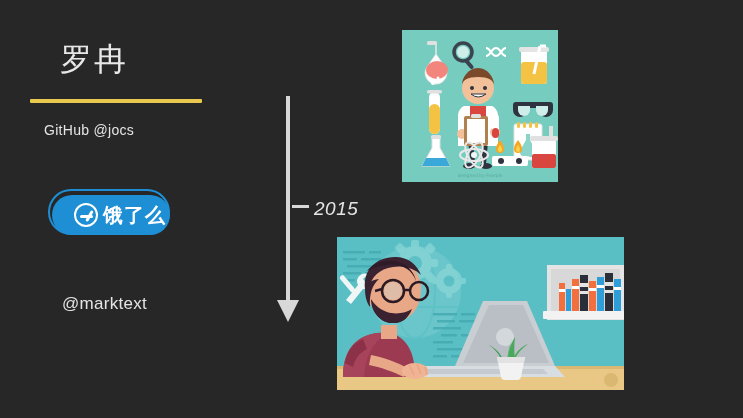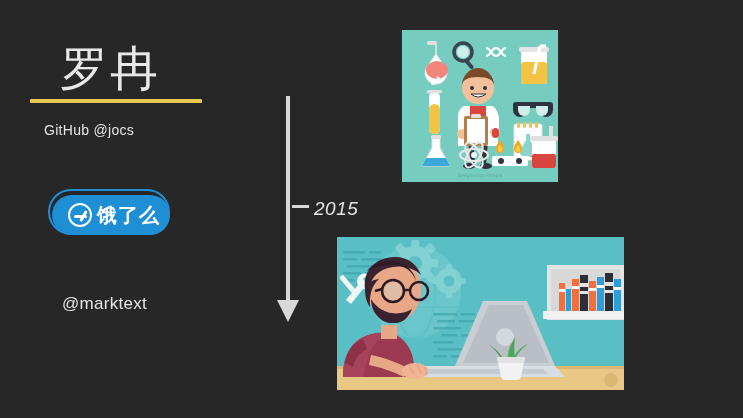--- a/index.html
+++ b/index.html
@@ -8,21 +8,21 @@
     background:#282828;
     font-family:"Liberation Sans", sans-serif;
     overflow:hidden;
     position:relative;
   }
   .slide{position:absolute;inset:0;background:#272727;}
 
   
   .name-title{
     position:absolute;left:60px;top:40px;
-    font-size:48px;line-height:1.2;
+    font-size:32px;line-height:1.2;
     color:#e8e8e8;font-weight:400;letter-spacing:2px;
     font-family:"DejaVu Sans", sans-serif;
   }
   .name-rule{
     position:absolute;left:30px;top:99px;
     width:172px;height:4px;background:#e8c84f;border-radius:1px;
   }
   .github-handle{
     position:absolute;left:44px;top:122px;
     font-size:14px;color:#e4e4e4;letter-spacing:.3px;
@@ -30,21 +30,21 @@
 
   
   .logo-wrap{position:absolute;left:44px;top:193px;width:128px;height:48px;}
   .logo-outline{
     position:absolute;left:4px;top:-4px;width:122px;height:46px;
     border:2px solid #1e8fd5;border-radius:24px;box-sizing:border-box;
   }
   .logo-pill{
     position:absolute;left:8px;top:2px;width:118px;height:40px;
     background:#1e8fd5;border-radius:20px;
-    display:flex;align-items:center;padding-left:16px;box-sizing:border-box;
+    display:flex;align-items:center;padding-left:22px;box-sizing:border-box;
   }
   .logo-e{
     width:24px;height:24px;border:2.5px solid #fff;border-radius:50%;
     box-sizing:border-box;position:relative;flex:0 0 auto;
   }
   .logo-e::before{
     content:"";position:absolute;left:4px;top:10px;width:13px;height:3px;
     background:#fff;border-radius:2px;
   }
   .logo-e::after{

